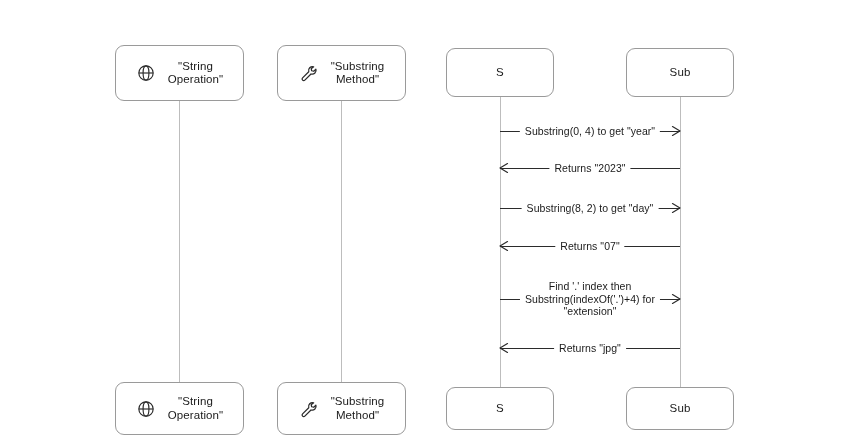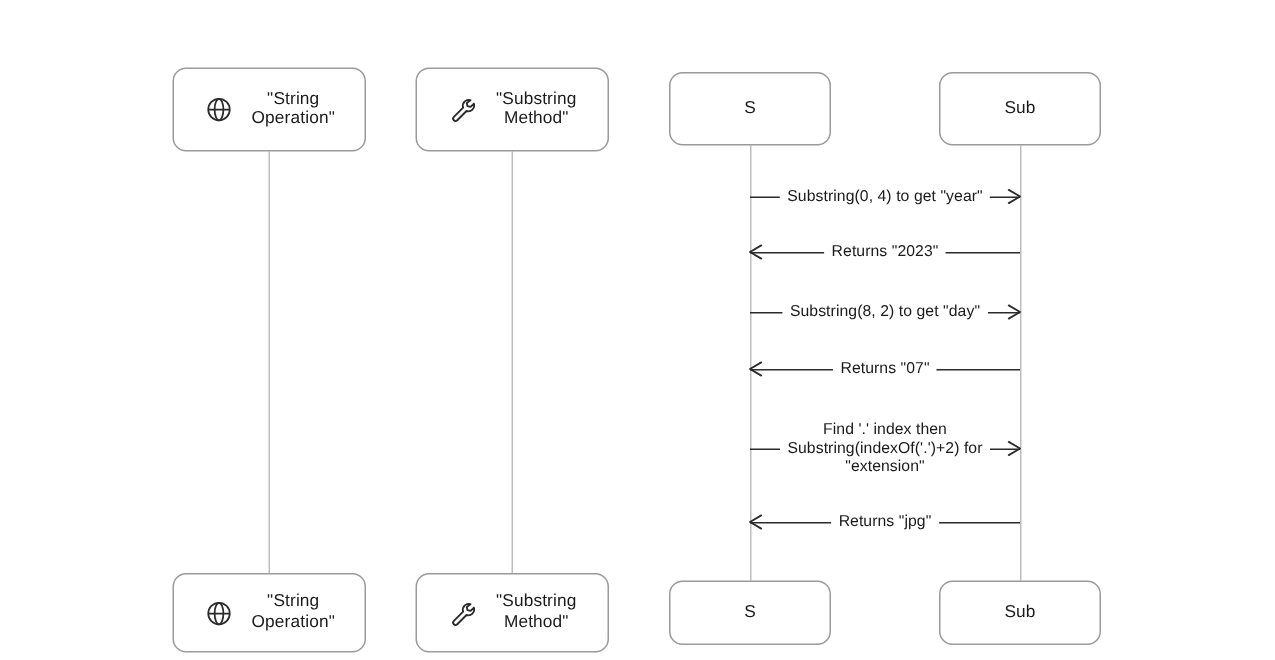--- a/index.html
+++ b/index.html
@@ -164,21 +164,21 @@
         <path fill="none" stroke="#2b2b2b" stroke-width="1.2" stroke-linecap="round" stroke-linejoin="round" d="M9.5 1.6 L2 6 L9.5 10.4"></path>
       </svg>
       <div class="msg-label" style="left: 590px; top: 246px;">Returns "07"</div>
     </div>
     <div>
       <div class="msg-line" style="left: 500px; top: 299px; width: 180px;"></div>
       <svg class="arrowhead" width="12" height="12" viewBox="0 0 12 12" style="top: 293px; left: 670px;">
         <path fill="none" stroke="#2b2b2b" stroke-width="1.2" stroke-linecap="round" stroke-linejoin="round" d="M2.5 1.6 L10 6 L2.5 10.4"></path>
       </svg>
       <div class="msg-label" style="left: 590px; top: 299px;">Find '.' index then
-Substring(indexOf('.')+2) for
+Substring(indexOf('.')+4) for
 "extension"</div>
     </div>
     <div>
       <div class="msg-line" style="left: 500px; top: 348px; width: 180px;"></div>
       <svg class="arrowhead" width="12" height="12" viewBox="0 0 12 12" style="top: 342px; left: 498px;">
         <path fill="none" stroke="#2b2b2b" stroke-width="1.2" stroke-linecap="round" stroke-linejoin="round" d="M9.5 1.6 L2 6 L9.5 10.4"></path>
       </svg>
       <div class="msg-label" style="left: 590px; top: 348px;">Returns "jpg"</div>
     </div>
   </div>

